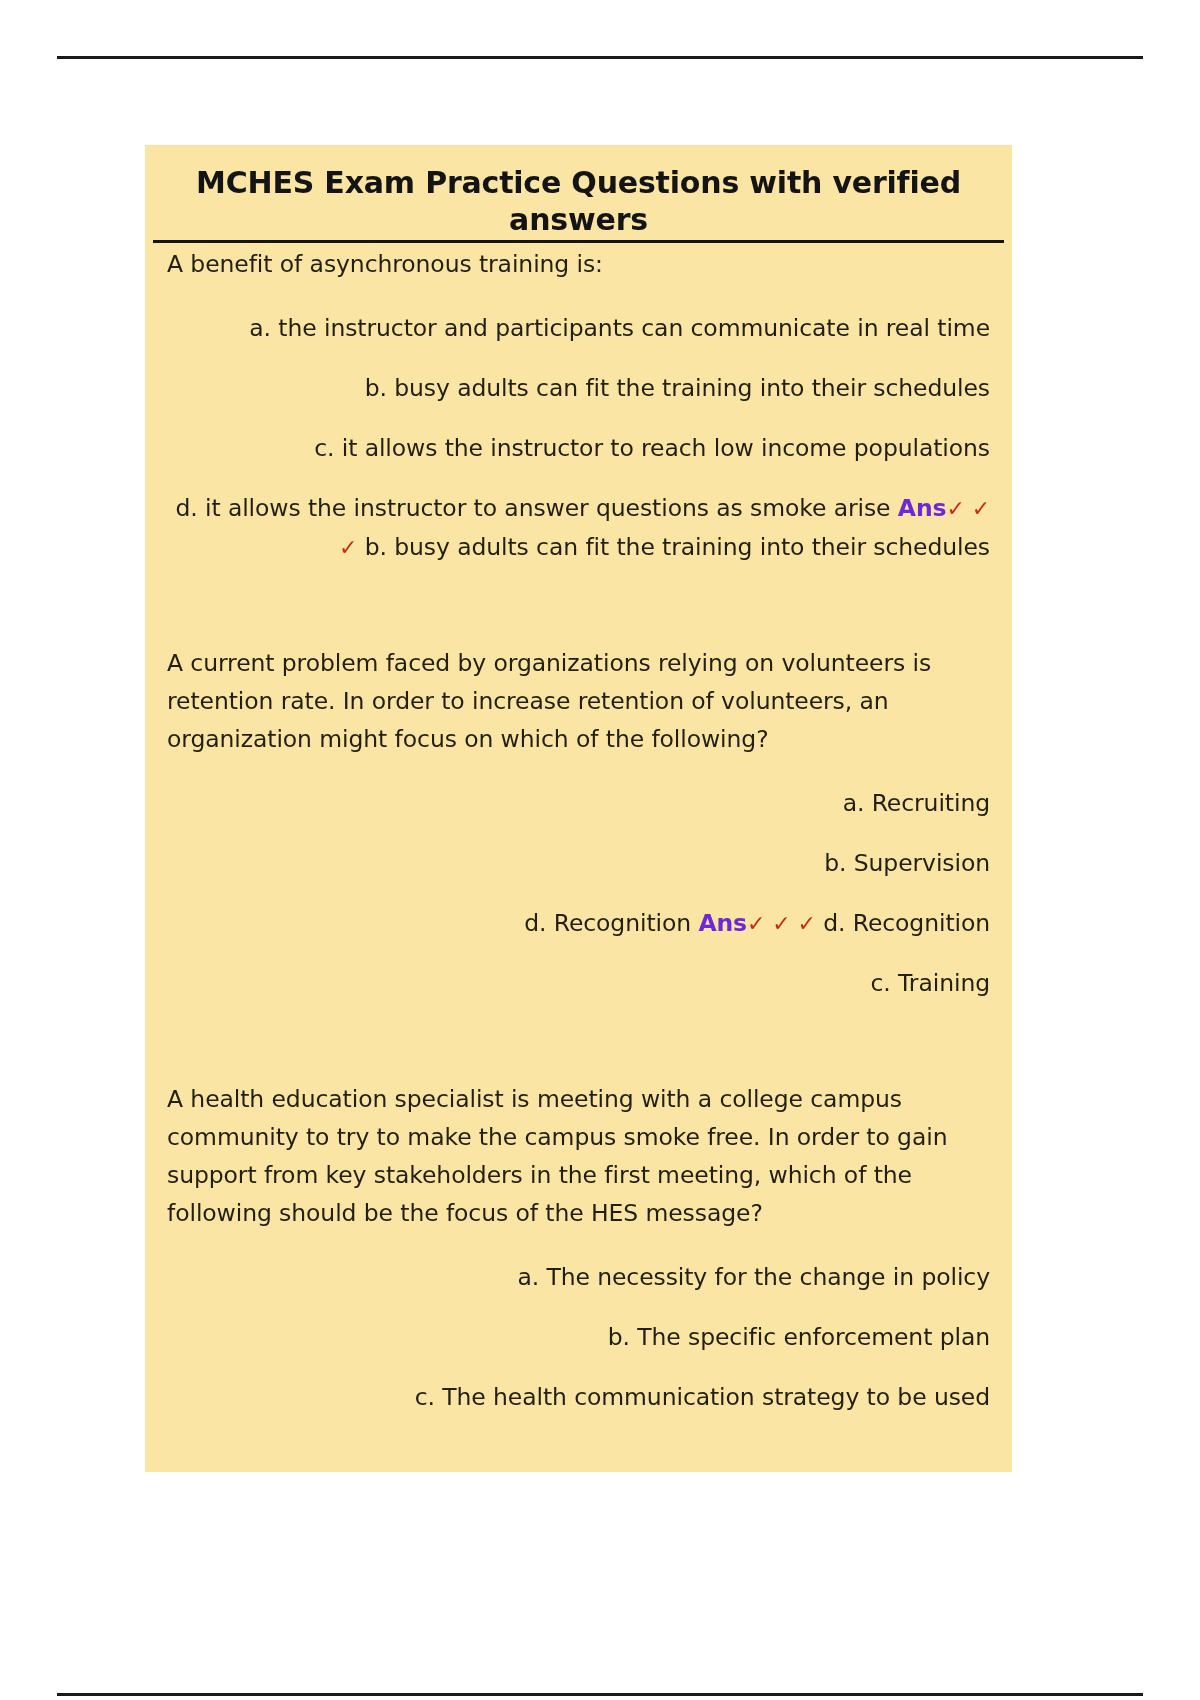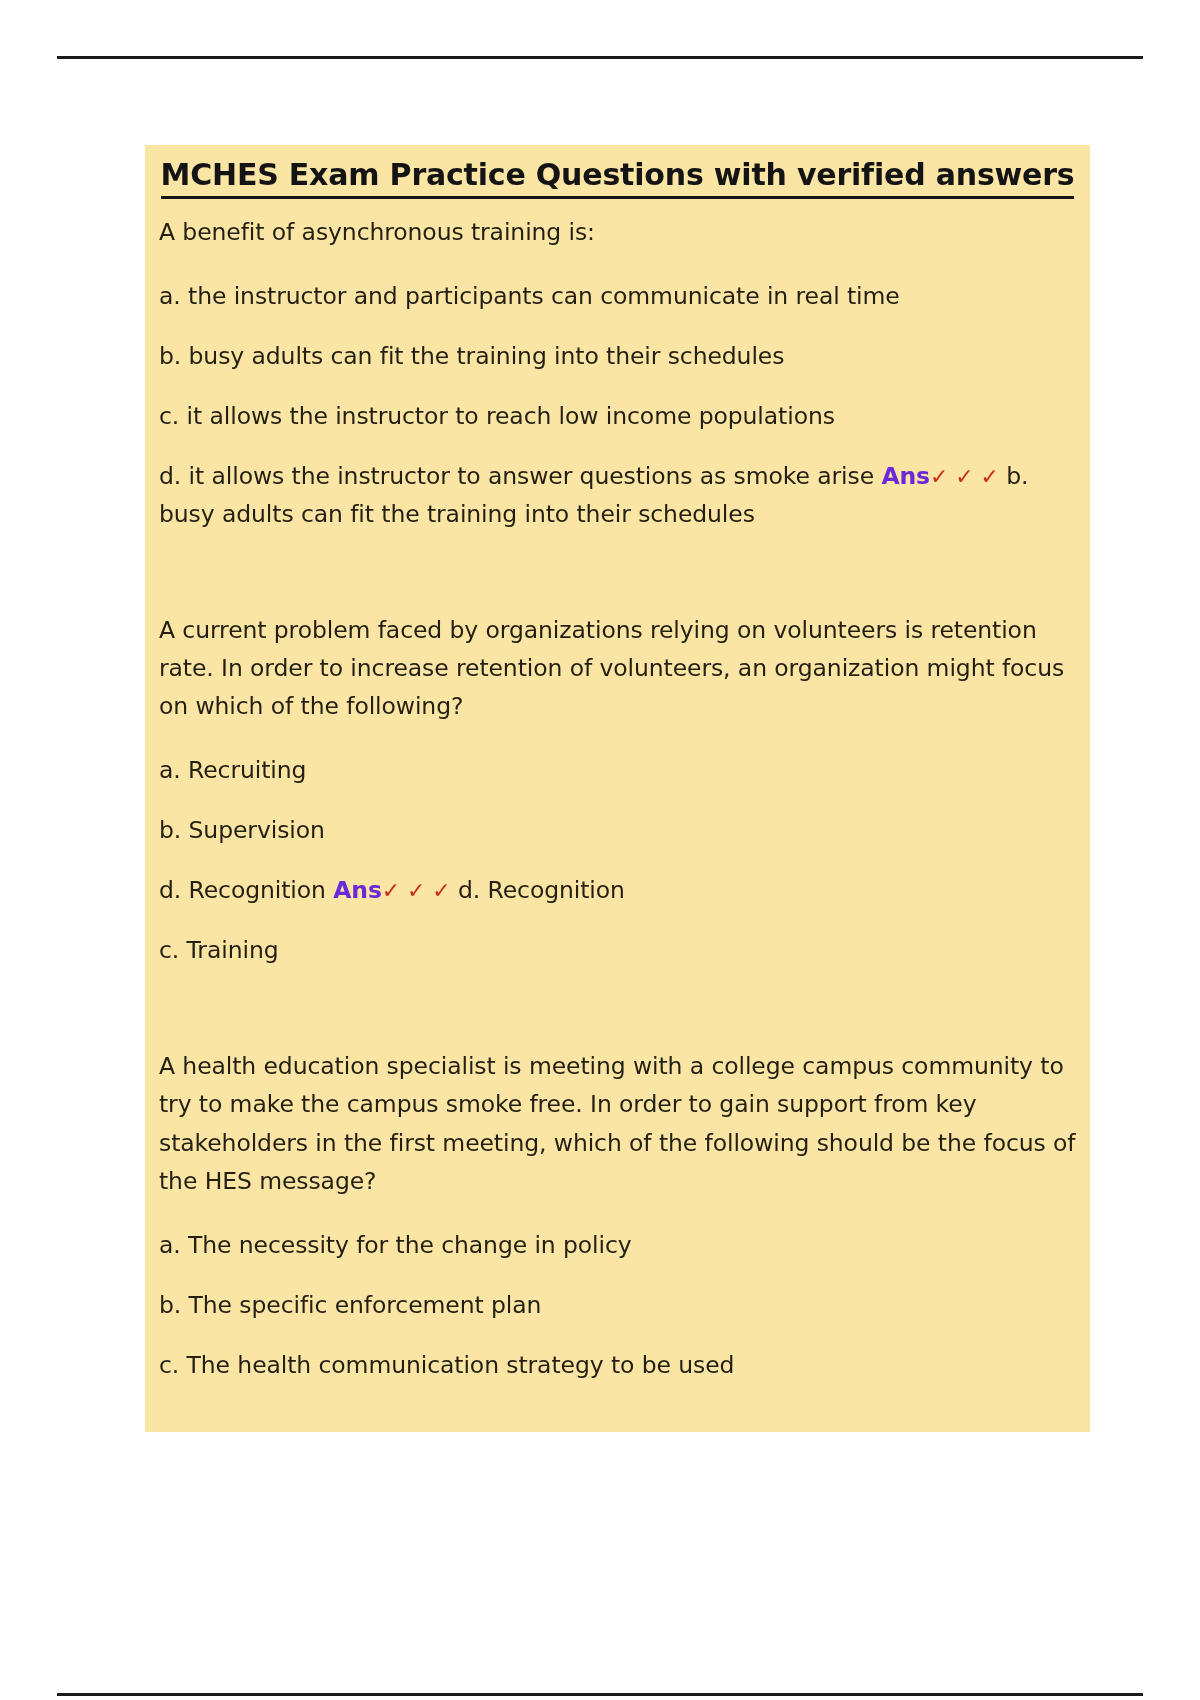--- a/index.html
+++ b/index.html
@@ -32,23 +32,23 @@
     background: #1a1a1a;
   }
   .rule-top    { top: 56px; }
   .rule-bottom { top: 1693px; }
 
   
   .highlight-block {
     position: absolute;
     left: 145px;
     top: 145px;
-    width: 945px;
+    width: 867px;
     background: #fae5a4;
-    padding: 0;
+    padding: 8px;
     box-sizing: border-box;
     min-height: 1247px;
   }
 
   .doc-title {
     font-size: 30px;
     font-weight: bold;
     color: #141414;
     letter-spacing: -0.2px;
     text-align: center;
@@ -61,25 +61,25 @@
     padding-bottom: 2px;
     display: inline-block;
   }
 
   .body-text {
     font-size: 23.5px;
     color: #231f13;
     line-height: 1.62;
     padding: 0 14px 0 14px;
     letter-spacing: -0.1px;
-    margin-top: 12px;
   }
 
   p.line {
     margin: 0 0 22px 0;
+    text-align: right;
   }
   p.qline {
     margin: 0 0 26px 0;
   }
   .block-gap {
     height: 56px;
   }
   .ans {
     color: #6d28d9;
     font-weight: bold;

